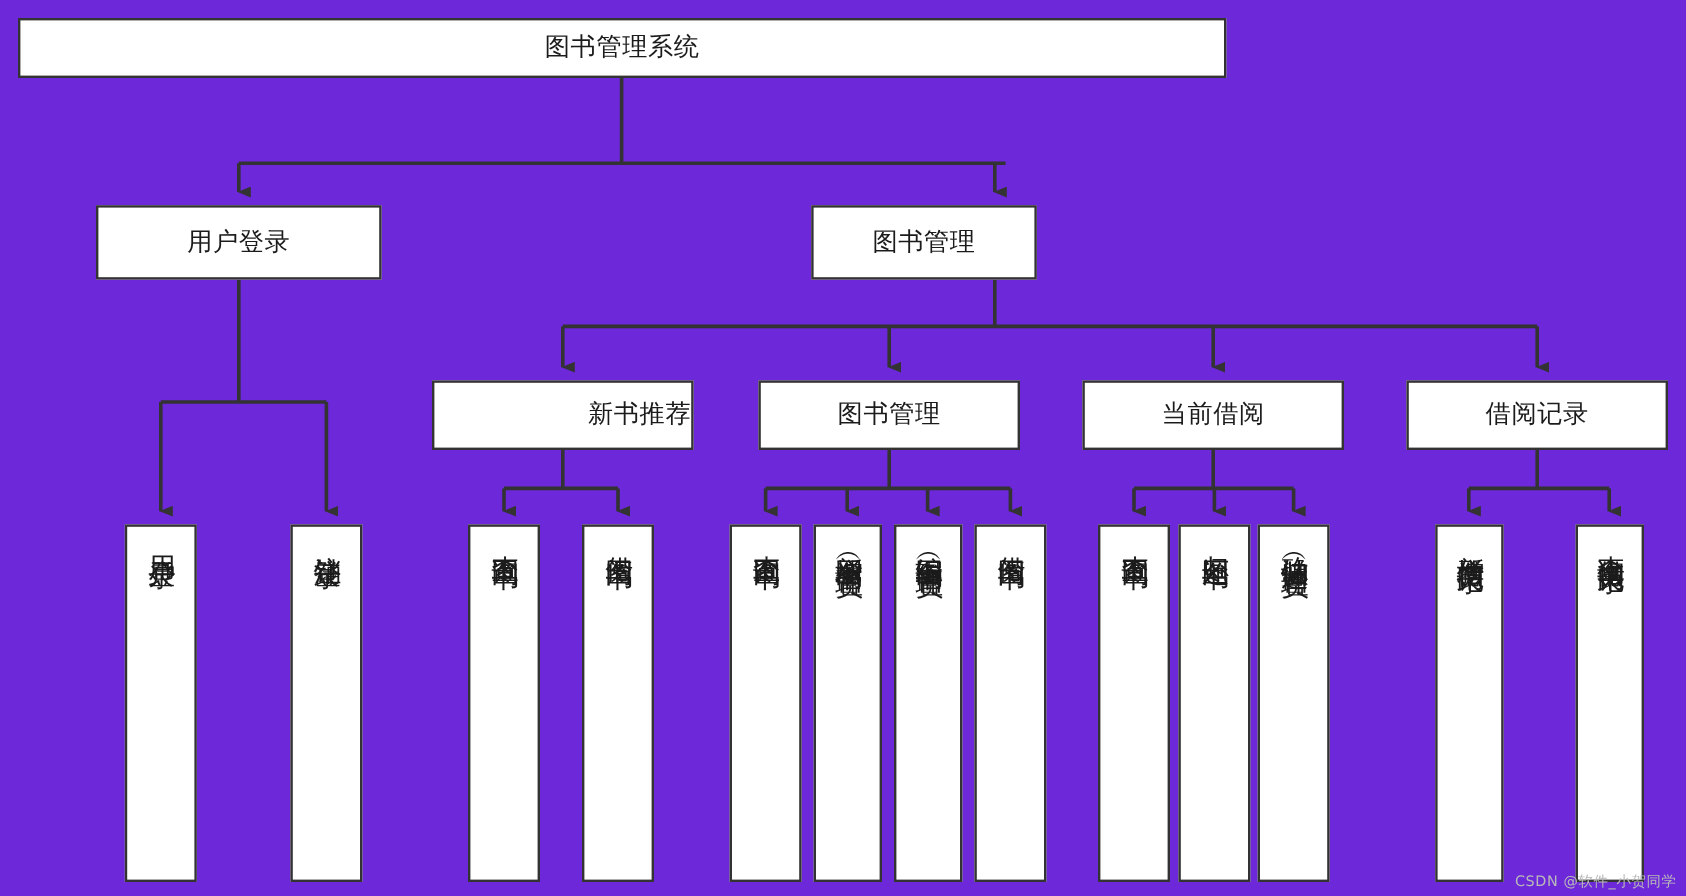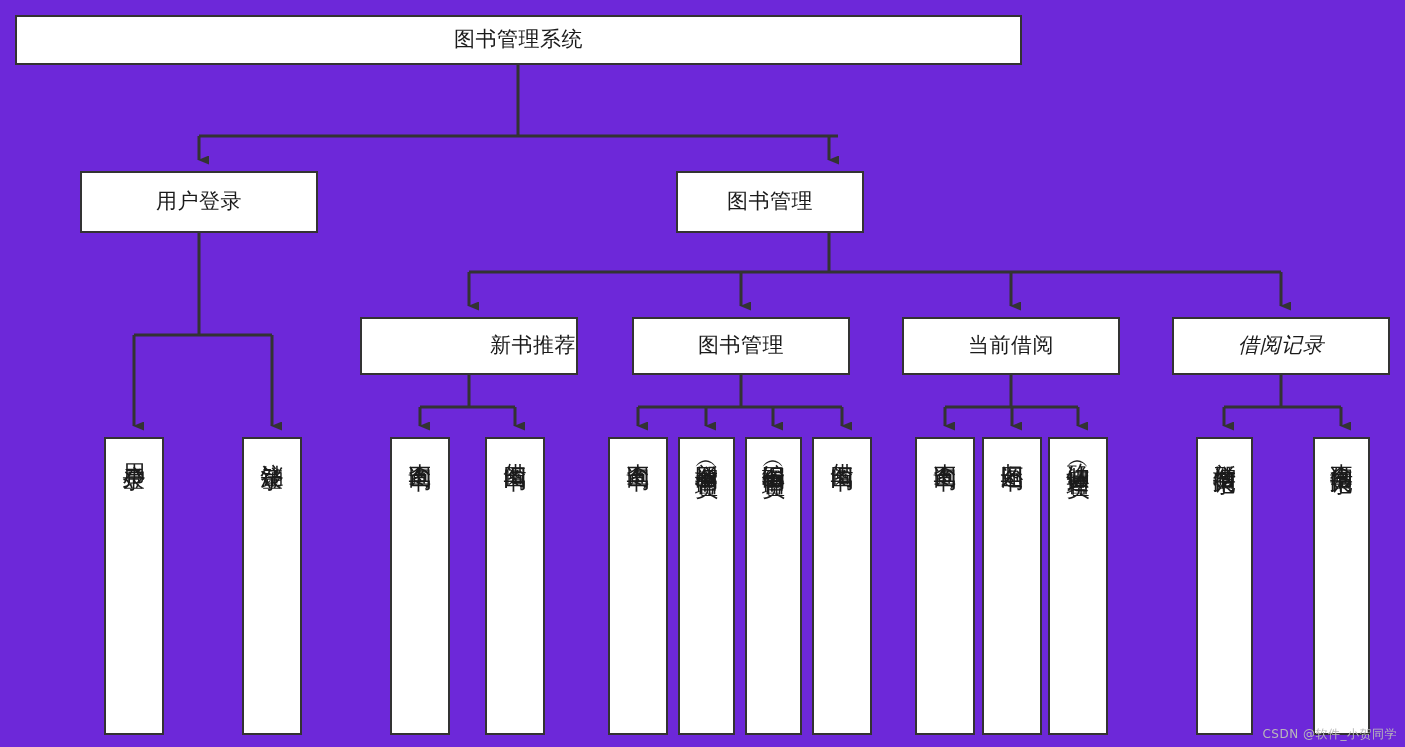--- a/index.html
+++ b/index.html
@@ -137,21 +137,21 @@
 
   <div class="node h" style="left:360px; top:317px; width:218px; height:58px;justify-content:flex-end;">
     <span class="cap">新书推荐</span>
   </div>
   <div class="node h" style="left:632px; top:317px; width:218px; height:58px;">
     <span class="cap">图书管理</span>
   </div>
   <div class="node h" style="left:902px; top:317px; width:218px; height:58px;">
     <span class="cap">当前借阅</span>
   </div>
-  <div class="node h" style="left:1172px; top:317px; width:218px; height:58px;font-style:italic;">
+  <div class="node h" style="left:1172px; top:317px; width:218px; height:58px;">
     <span class="cap">借阅记录</span>
   </div>
 
   <div class="node v" style="left:104px; top:437px; width:60px; height:298px;">
     <span class="cap">用户登录</span>
   </div>
   <div class="node v" style="left:242px; top:437px; width:60px; height:298px;">
     <span class="cap">注销登录</span>
   </div>
   <div class="node v" style="left:390px; top:437px; width:60px; height:298px;">

